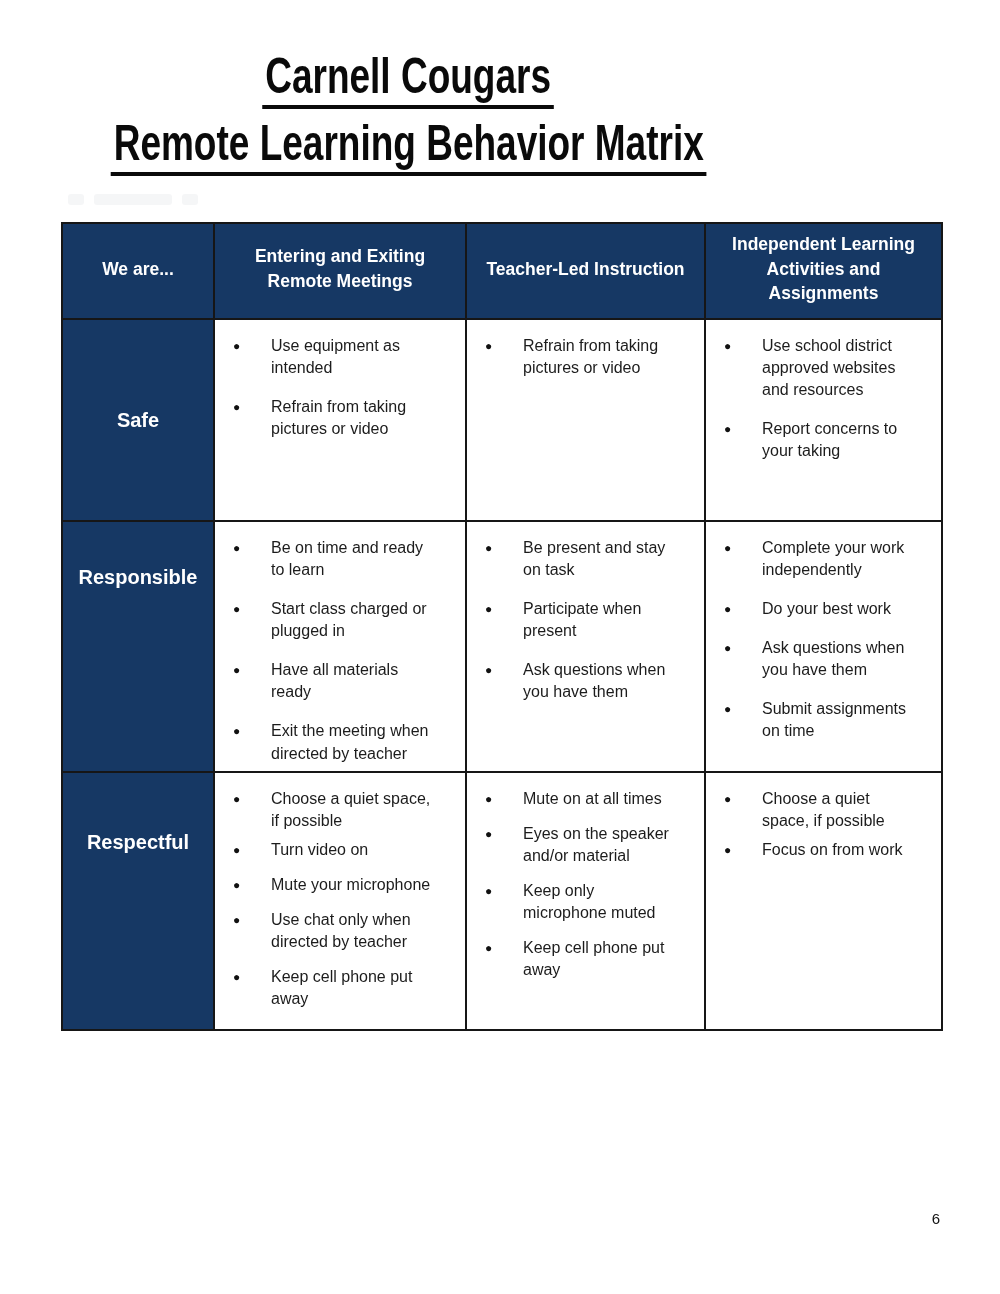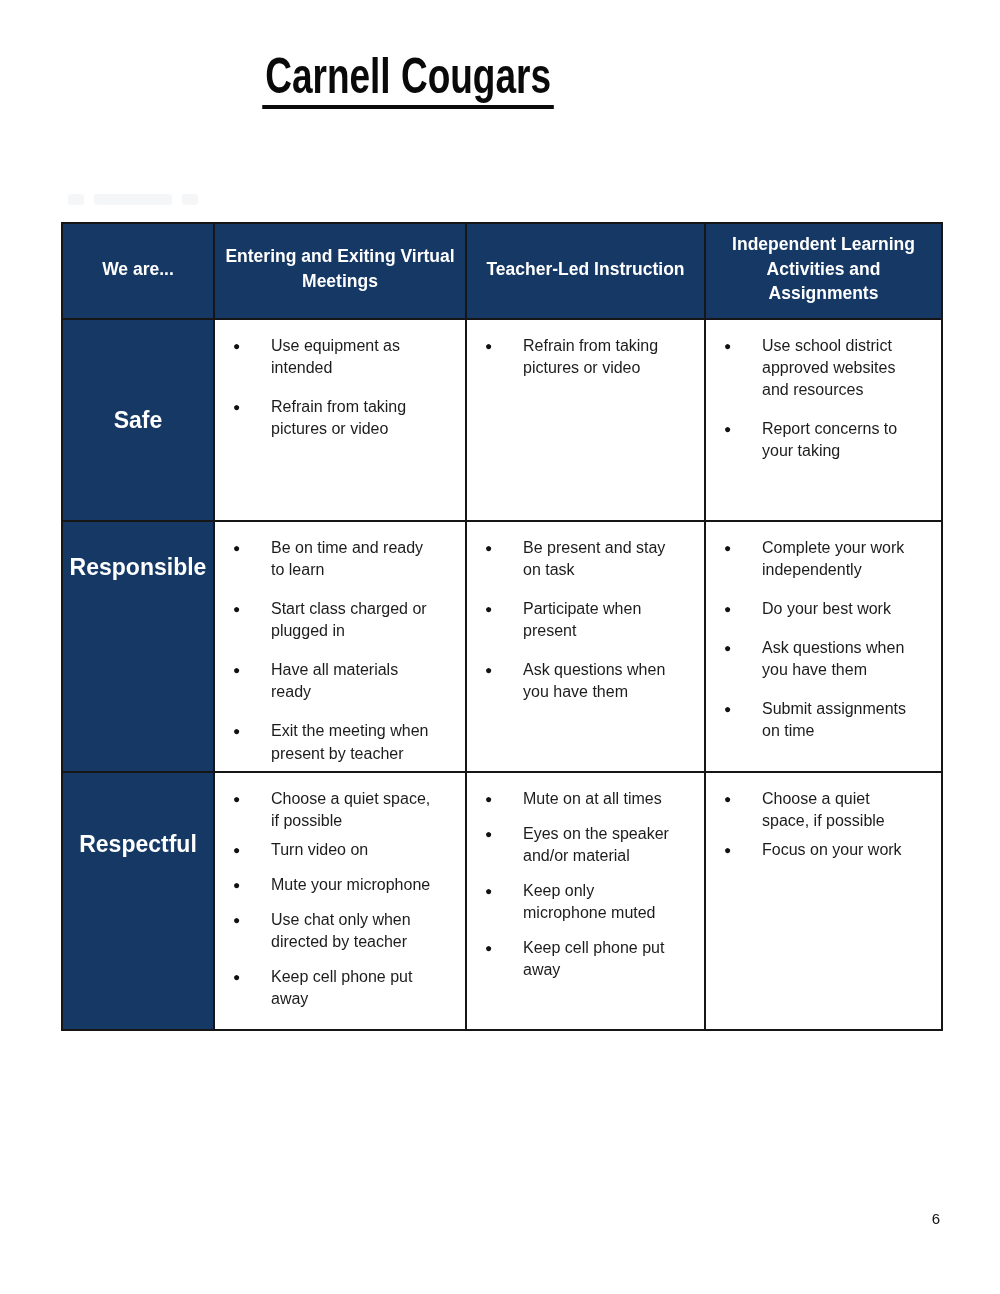--- a/index.html
+++ b/index.html
@@ -76,26 +76,26 @@
     line-height: 1.42;
     text-align: center;
     vertical-align: middle;
     height: 96px;
     padding: 6px 10px 10px 10px;
   }
   td.label-cell {
     background: #163864;
     color: #ffffff;
     font-weight: bold;
-    font-size: 23px;
+    font-size: 20px;
     text-align: center;
     vertical-align: middle;
     padding: 0 6px;
   }
-  tr.row-1 td.label-cell { vertical-align: top; padding-top: 32px; }
+  tr.row-1 td.label-cell { vertical-align: top; padding-top: 44px; }
   tr.row-2 td.label-cell { vertical-align: top; padding-top: 58px; margin-top: 7px; }
 
   td.content-cell {
     background: #ffffff;
     vertical-align: top;
     padding: 15px 8px 6px 14px;
   }
   tr.row-0 td { height: 202px; }
   tr.row-1 td { height: 237px; }
   tr.row-2 td { height: 255px; }
@@ -136,38 +136,41 @@
     font-size: 15px;
     color: #111;
   }
 </style>
 </head>
 <body>
 
 <div class="title-block">
   <div class="title-line">
     <span>Carnell Cougars</span>
+  </div>
+  <div class="title-line">
+    <span>Remote Learning Behavior Matrix</span>
   </div>
 </div>
 
 <div class="faint-artifact">
   <span class="blob-a"></span><span class="blob-b"></span><span class="blob-c"></span>
 </div>
 
 <table class="matrix">
   <colgroup>
     <col style="width:152px">
     <col style="width:252px">
     <col style="width:239px">
     <col style="width:237px">
   </colgroup>
   <thead>
     <tr id="header-row">
         <th class="header-cell col-0">We are...</th>
-        <th class="header-cell col-1">Entering and Exiting Virtual Meetings</th>
+        <th class="header-cell col-1">Entering and Exiting Remote Meetings</th>
         <th class="header-cell col-2">Teacher-Led Instruction</th>
         <th class="header-cell col-3">Independent Learning Activities and Assignments</th>
       </tr>
   </thead>
   <tbody id="table-body">
       <tr class="row-0">
         <td class="label-cell"><span>Safe</span></td>
         <td class="content-cell col-1">
           <ul class="bullets">
             <li><span class="bullet">●</span><span>Use equipment as intended</span></li>
@@ -186,21 +189,21 @@
           </ul>
         </td>
       </tr>
       <tr class="row-1">
         <td class="label-cell"><span>Responsible</span></td>
         <td class="content-cell col-1">
           <ul class="bullets">
             <li><span class="bullet">●</span><span>Be on time and ready to learn</span></li>
             <li><span class="bullet">●</span><span>Start class charged or plugged in</span></li>
             <li><span class="bullet">●</span><span>Have all materials ready</span></li>
-            <li><span class="bullet">●</span><span>Exit the meeting when present by teacher</span></li>
+            <li><span class="bullet">●</span><span>Exit the meeting when directed by teacher</span></li>
           </ul>
         </td>
         <td class="content-cell col-2">
           <ul class="bullets">
             <li><span class="bullet">●</span><span>Be present and stay on task</span></li>
             <li><span class="bullet">●</span><span>Participate when present</span></li>
             <li><span class="bullet">●</span><span>Ask questions when you have them</span></li>
           </ul>
         </td>
         <td class="content-cell col-3">
@@ -227,20 +230,20 @@
           <ul class="bullets">
             <li><span class="bullet">●</span><span>Mute on at all times</span></li>
             <li><span class="bullet">●</span><span>Eyes on the speaker and/or material</span></li>
             <li><span class="bullet">●</span><span>Keep only microphone muted</span></li>
             <li><span class="bullet">●</span><span>Keep cell phone put away</span></li>
           </ul>
         </td>
         <td class="content-cell col-3">
           <ul class="bullets">
             <li><span class="bullet">●</span><span>Choose a quiet space, if possible</span></li>
-            <li><span class="bullet">●</span><span>Focus on your work</span></li>
+            <li><span class="bullet">●</span><span>Focus on from work</span></li>
           </ul>
         </td>
       </tr>
     </tbody>
 </table>
 
 <div class="page-number">6</div>
 
 </body></html>

